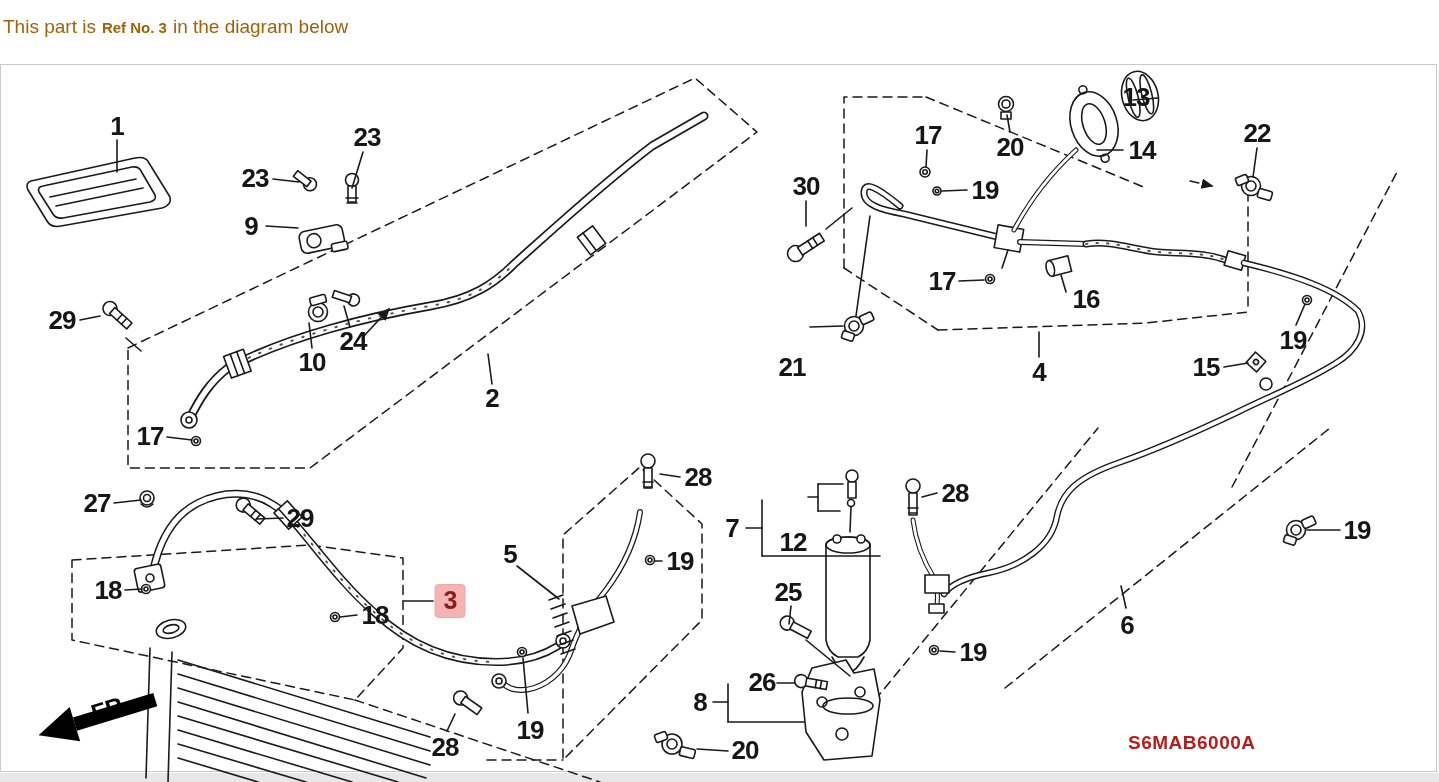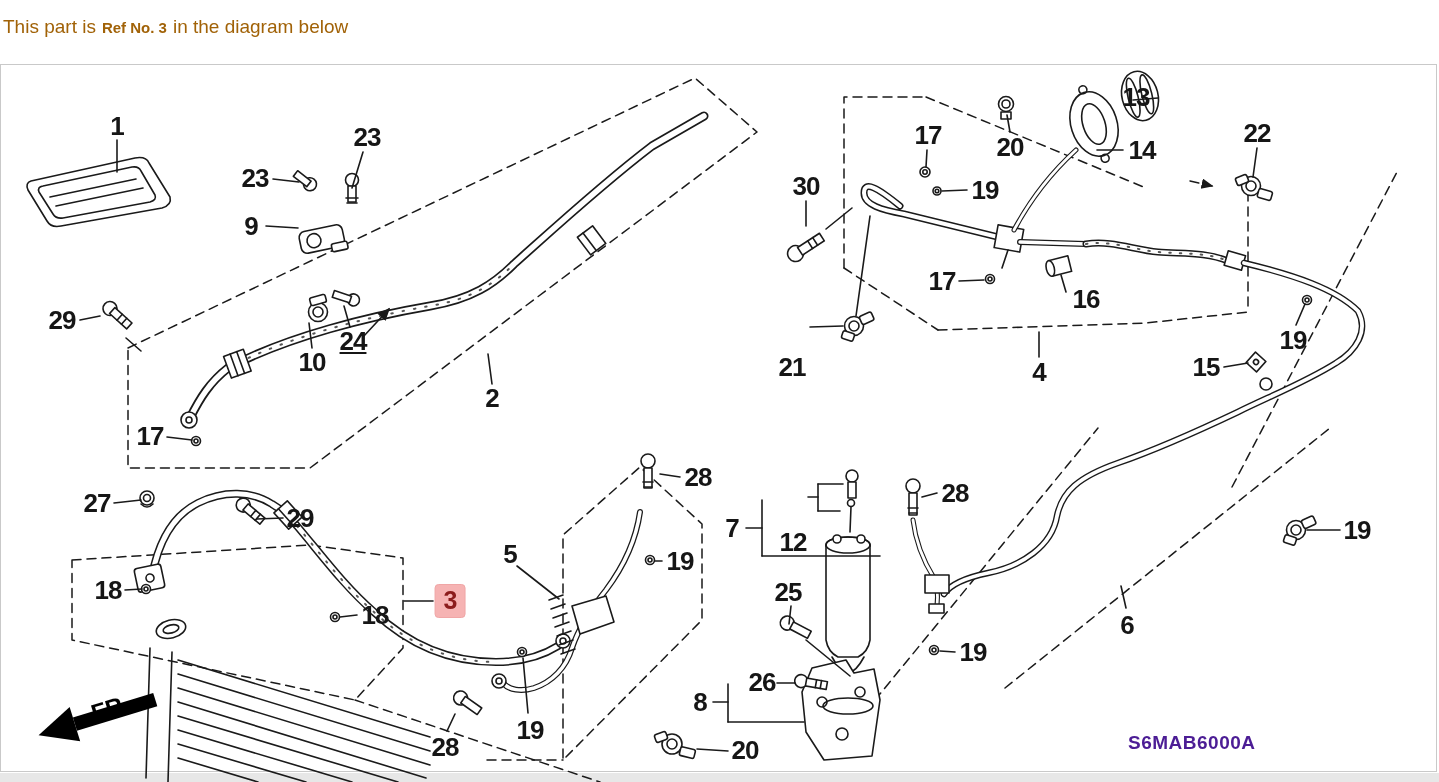--- a/index.html
+++ b/index.html
@@ -24,21 +24,21 @@
     position:absolute;transform:translate(-50%,-50%);
     font-weight:700;font-size:26px;line-height:1;color:#161616;
     letter-spacing:-1px;white-space:nowrap;
   }
   .plabel.hl{
     background:#f6b3b3;color:#8c1c1c;padding:3px 8px 4px;border-radius:4px;
     border:1px solid #f0a6a6;font-size:25px;
   }
   .diagram-code{
     position:absolute;left:1128px;top:732px;font-size:19px;font-weight:700;
-    color:#4c1d95;letter-spacing:0.5px;
+    color:#b91c1c;letter-spacing:0.5px;
   }
 </style>
 </head>
 <body>
 
 <div class="header">
   <span>This part is</span><span class="ref">Ref No. 3</span><span>in the diagram below</span>
 </div>
 
 <div class="diagram-box"></div>
@@ -390,21 +390,21 @@
     <text x="90" y="714" transform="rotate(-17 118 704)" fill="#000" stroke="none" font-family="Liberation Sans, sans-serif" font-size="24" font-weight="700">FR.</text>
   </g>
 </svg>
 
 <div id="labels-layer">
     <div class="plabel" style="left: 117px; top: 126px;">1</div>
     <div class="plabel" style="left: 367px; top: 137px;">23</div>
     <div class="plabel" style="left: 255px; top: 178px;">23</div>
     <div class="plabel" style="left: 251px; top: 226px;">9</div>
     <div class="plabel" style="left: 62px; top: 320px;">29</div>
-    <div class="plabel" style="left: 353px; top: 341px; text-decoration: underline;">24</div>
+    <div class="plabel" style="left: 353px; top: 341px;">24</div>
     <div class="plabel" style="left: 312px; top: 362px;">10</div>
     <div class="plabel" style="left: 492px; top: 398px;">2</div>
     <div class="plabel" style="left: 150px; top: 436px;">17</div>
     <div class="plabel" style="left: 97px; top: 503px;">27</div>
     <div class="plabel" style="left: 300px; top: 518px;">29</div>
     <div class="plabel" style="left: 108px; top: 590px;">18</div>
     <div class="plabel hl" style="left: 450px; top: 601px;">3</div>
     <div class="plabel" style="left: 375px; top: 615px;">18</div>
     <div class="plabel" style="left: 510px; top: 554px;">5</div>
     <div class="plabel" style="left: 698px; top: 477px;">28</div>

